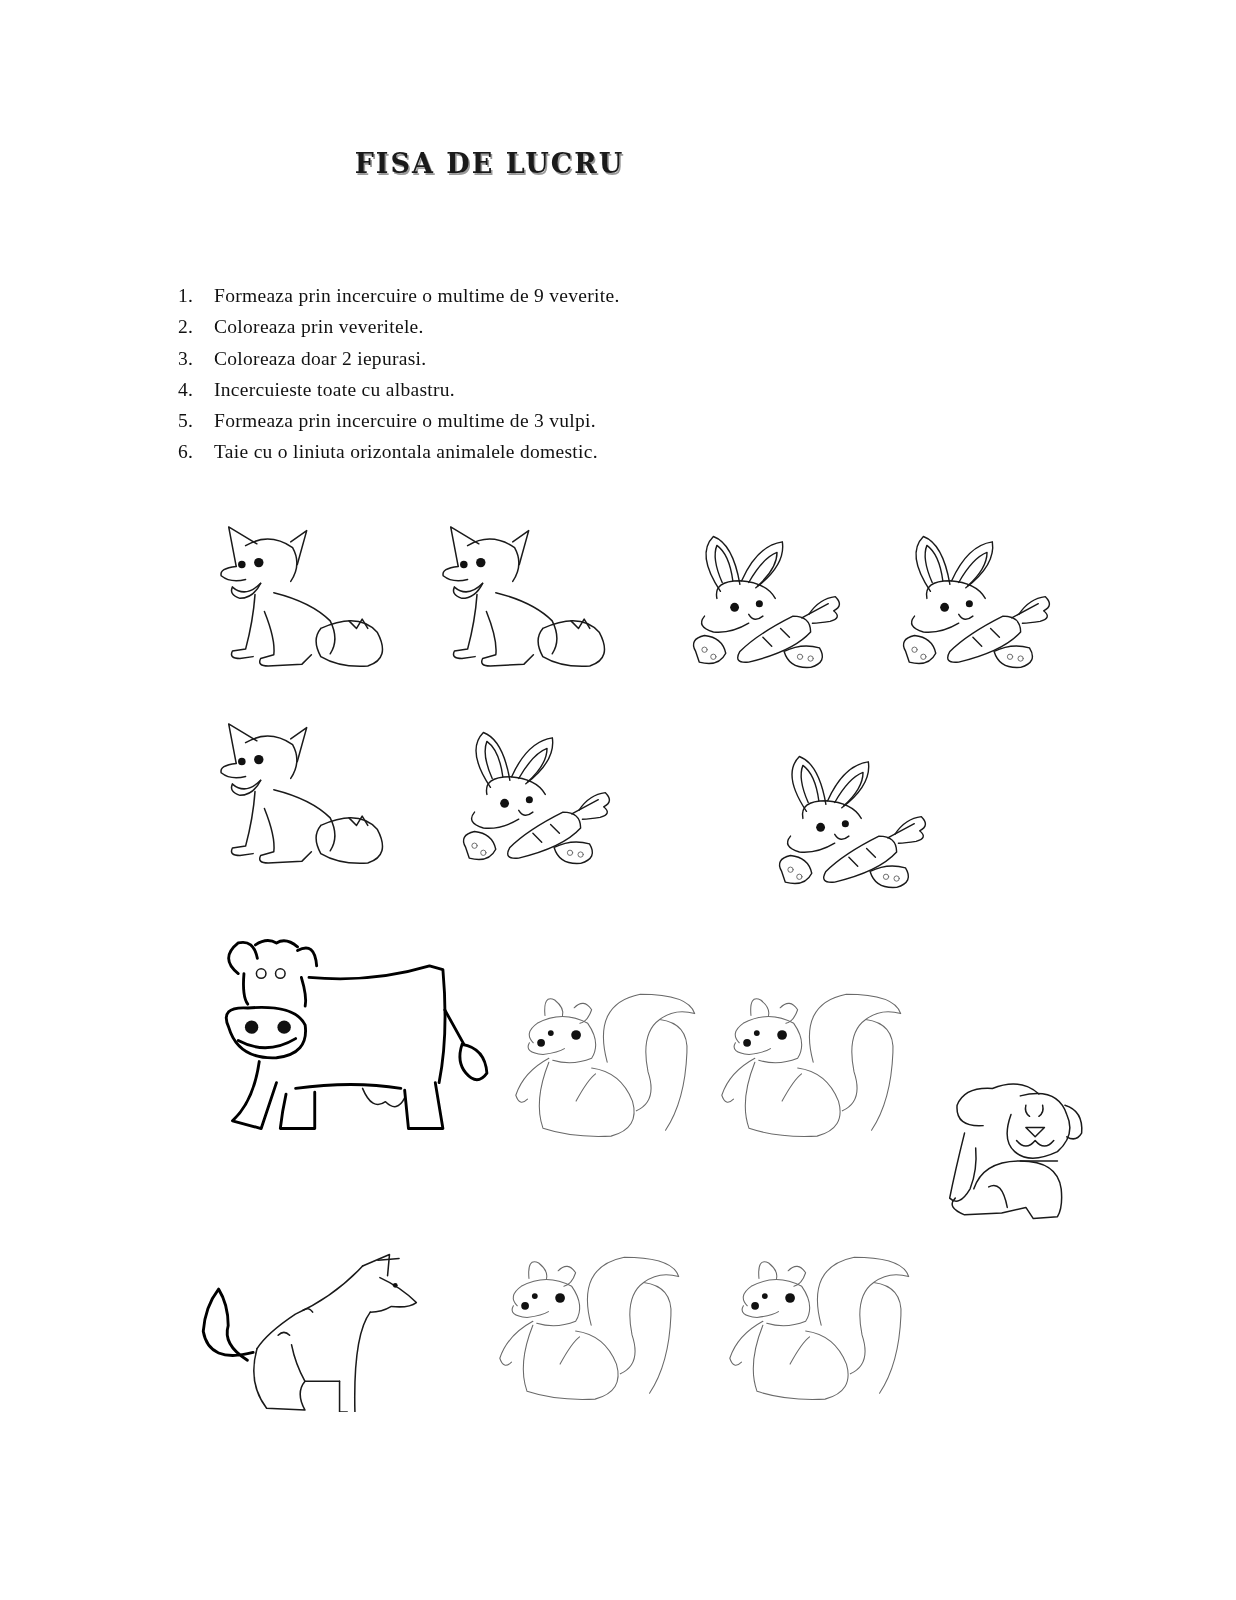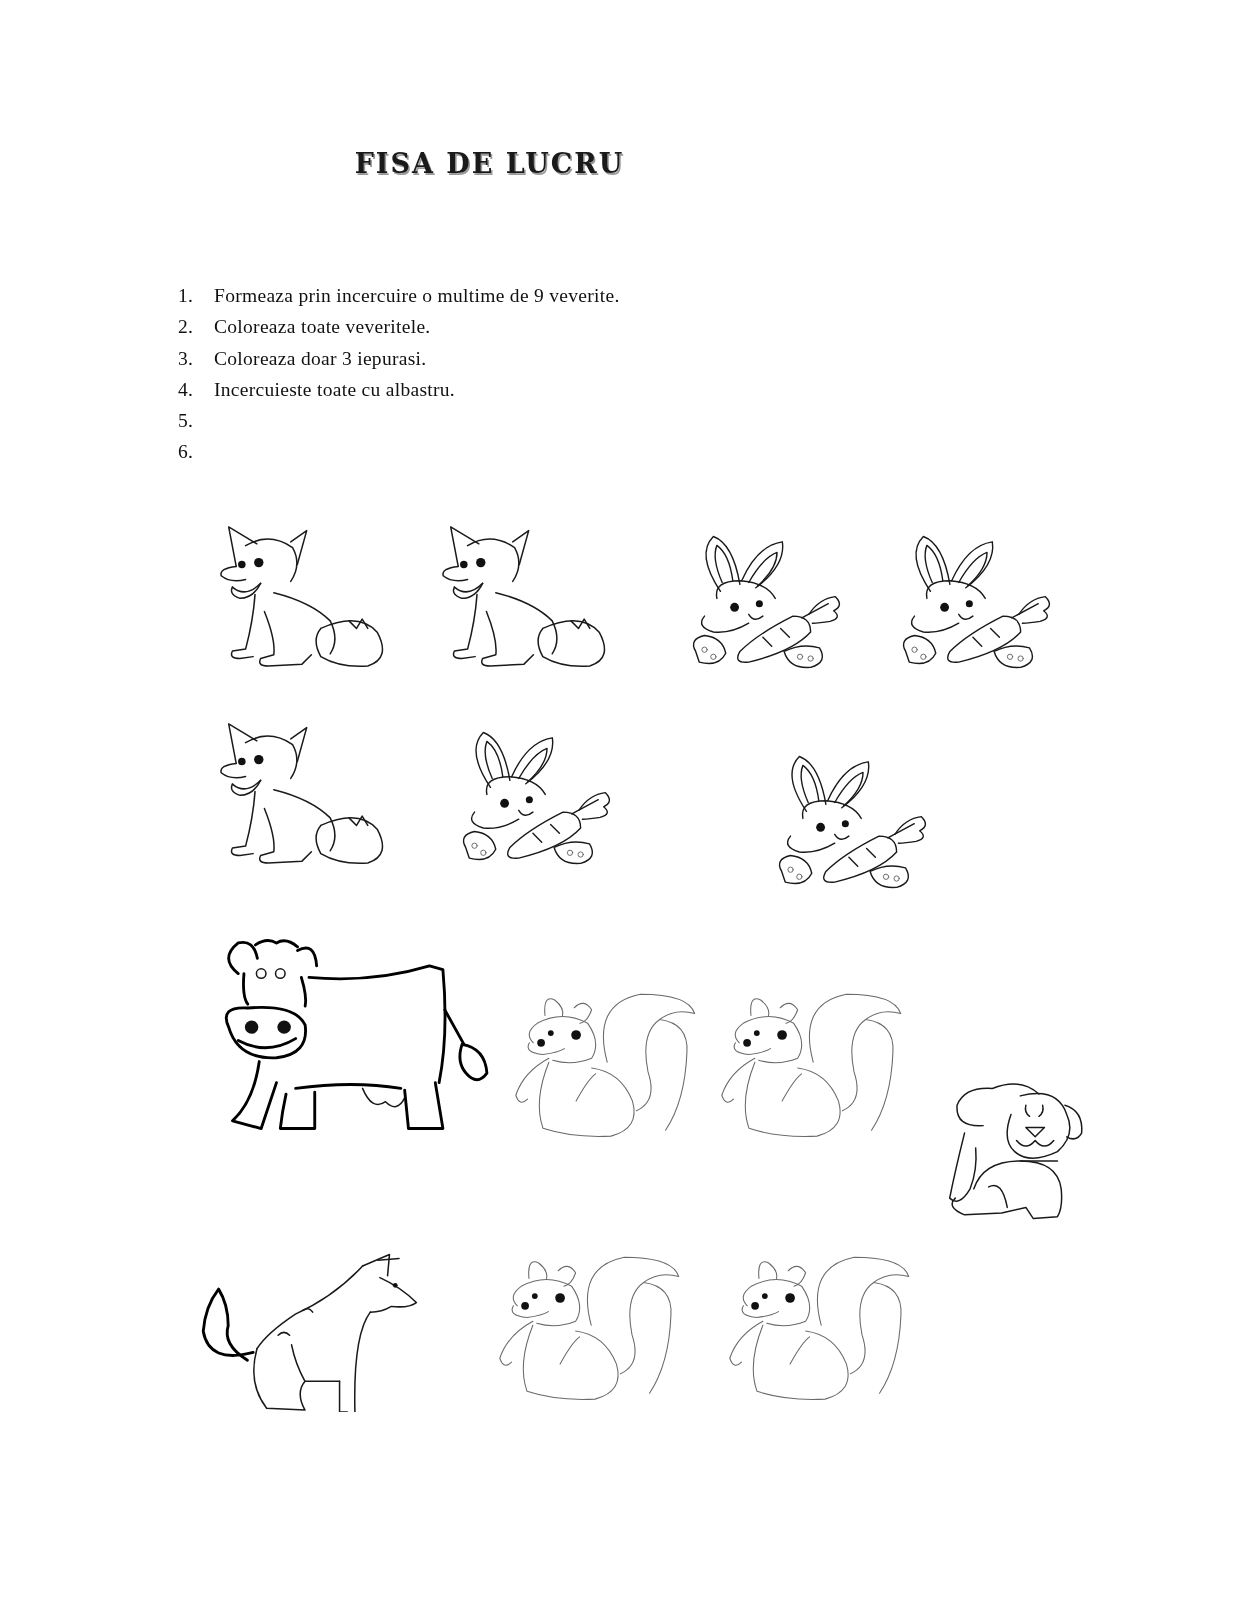--- a/index.html
+++ b/index.html
@@ -24,35 +24,37 @@
 
 <div class="title">FISA  DE  LUCRU</div>
 
 <ol class="task-list">
   <li class="task">
       <span class="task-num">1.</span>
       <span>Formeaza prin incercuire o multime de 9 veverite.</span>
     </li>
   <li class="task">
       <span class="task-num">2.</span>
-      <span>Coloreaza toate veveritele.</span>
+      <span>Coloreaza prin veveritele.</span>
     </li>
   <li class="task">
       <span class="task-num">3.</span>
-      <span>Coloreaza doar 3 iepurasi.</span>
+      <span>Coloreaza doar 2 iepurasi.</span>
     </li>
   <li class="task">
       <span class="task-num">4.</span>
       <span>Incercuieste toate cu albastru.</span>
     </li>
   <li class="task">
       <span class="task-num">5.</span>
+      <span>Formeaza prin incercuire o multime de 3 vulpi.</span>
     </li>
   <li class="task">
       <span class="task-num">6.</span>
+      <span>Taie cu o liniuta orizontala animalele domestic.</span>
     </li>
 </ol>
 
 <svg width="0" height="0" style="position:absolute">
   <defs>
     <symbol id="fox" viewBox="0 0 200 170">
       <path class="ln" d="M30 62 L22 20 L52 38"></path>
       <path class="ln" d="M88 36 L105 24 L95 60"></path>
       <path class="ln" d="M40 40 Q65 25 90 42 Q100 60 88 78"></path>
       <path class="ln" d="M30 62 Q12 64 14 72 Q24 80 40 76"></path>

